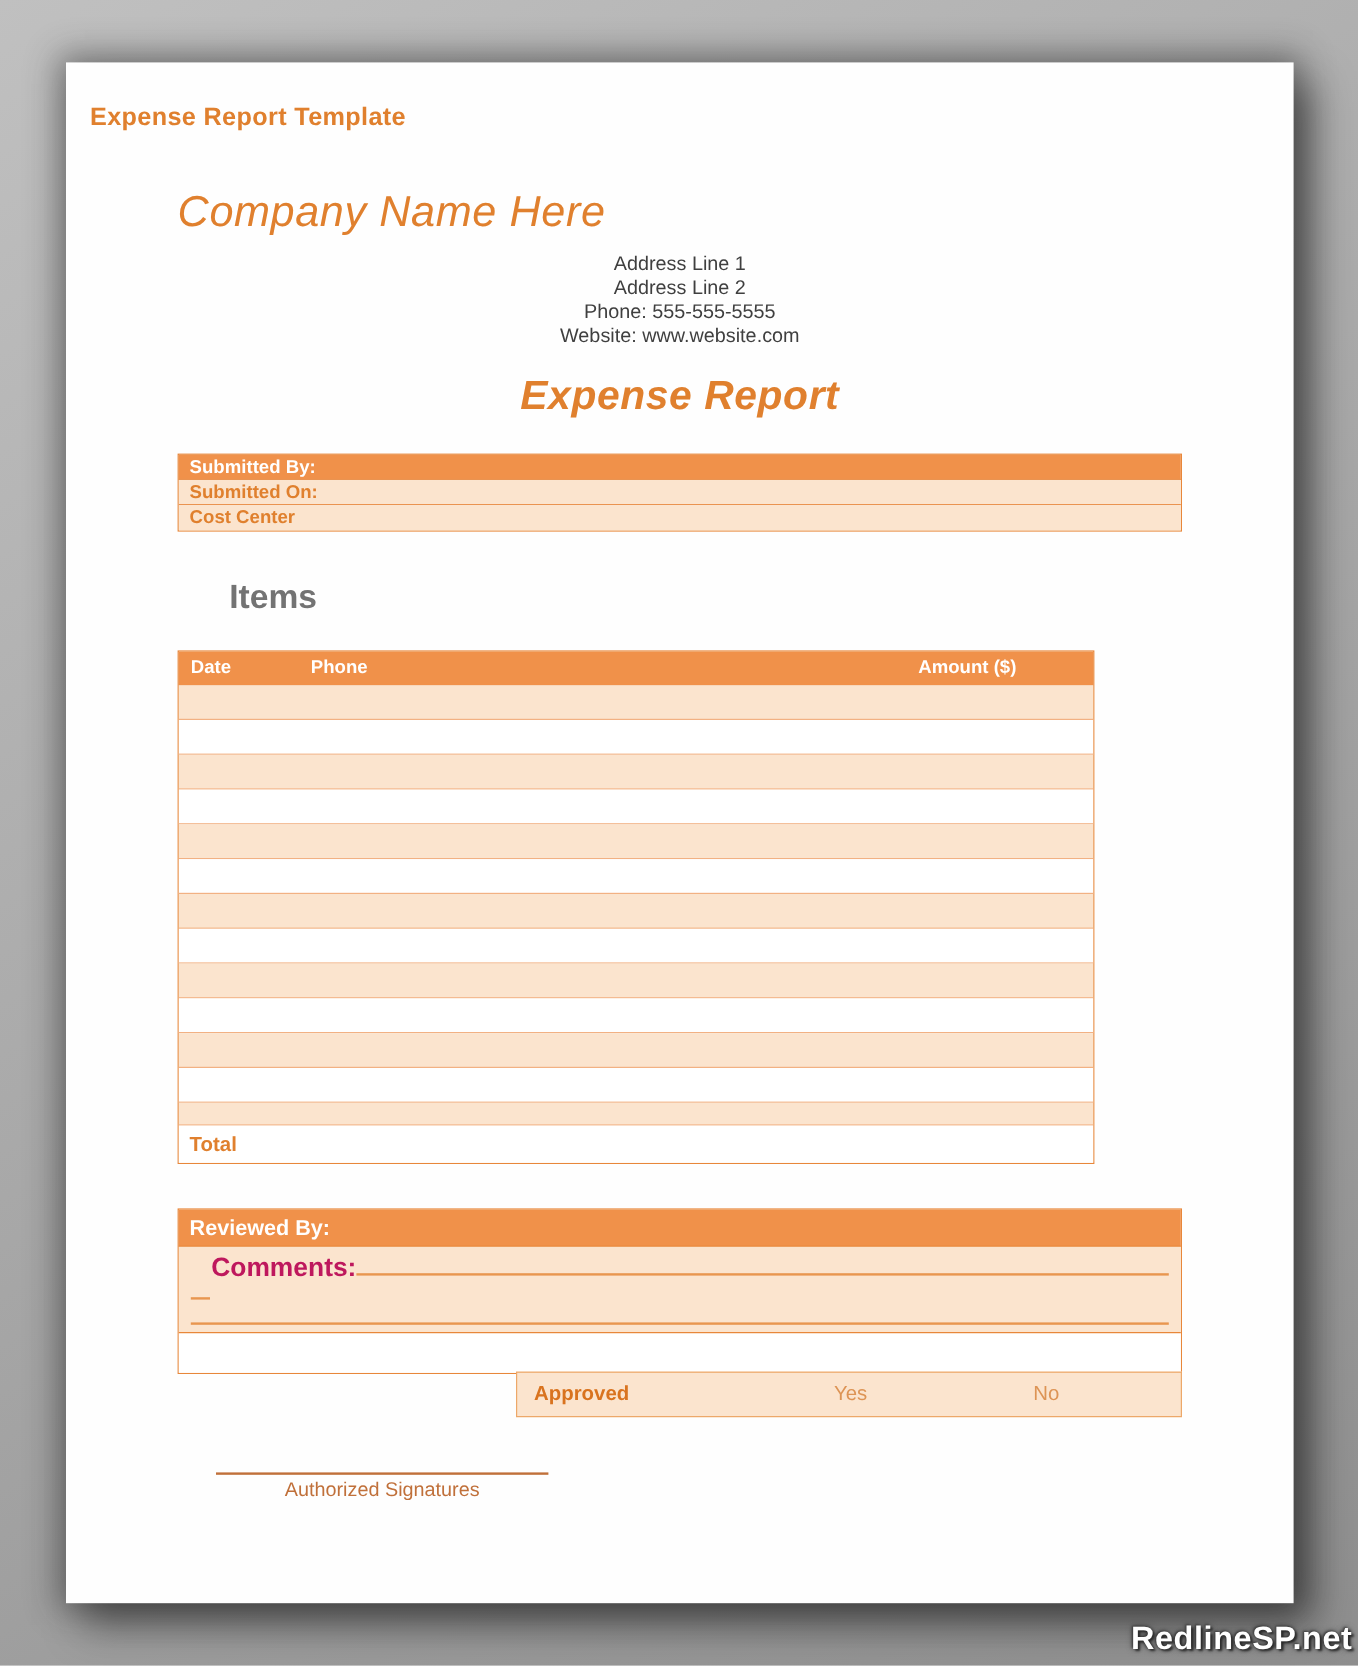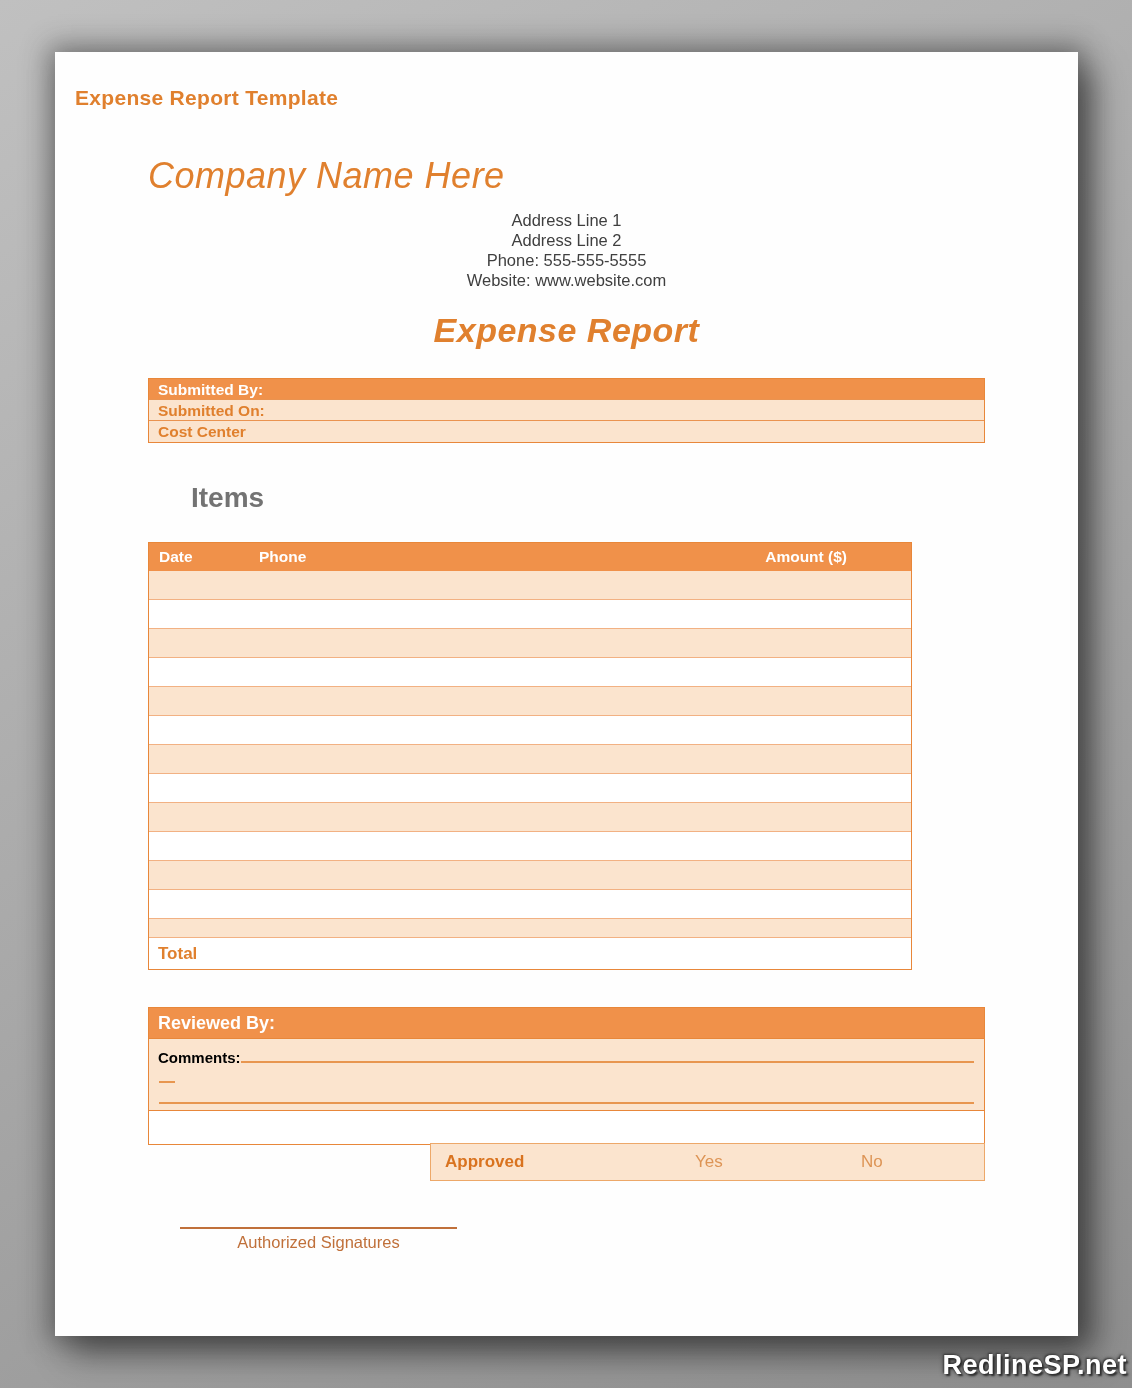--- a/index.html
+++ b/index.html
@@ -84,21 +84,21 @@
     border-bottom: 1px solid #e8873a;
   }
   .comments-cell {
     position: relative; height: 72px; background: #fbe4ce;
     border-bottom: 1px solid #e8873a;
   }
   .comments-line1 {
     position: absolute; left: 9px; right: 10px; top: 4px;
     display: flex; align-items: baseline;
   }
-  .comments-label { font-size: 15px; font-weight: bold; color: #000000; white-space: nowrap; }
+  .comments-label { font-size: 22px; font-weight: bold; color: #be185d; white-space: nowrap; margin-left: 18px; }
   .comments-underline { flex: 1; border-bottom: 2px solid #e8964f; height: 20px; }
   .comments-dash {
     position: absolute; left: 10px; top: 42px; width: 16px;
     border-bottom: 2px solid #e8964f;
   }
   .comments-bottom-line {
     position: absolute; left: 10px; right: 10px; bottom: 6px;
     border-bottom: 2px solid #e8964f;
   }
   .review-empty-row { height: 33px; background: #ffffff; }

